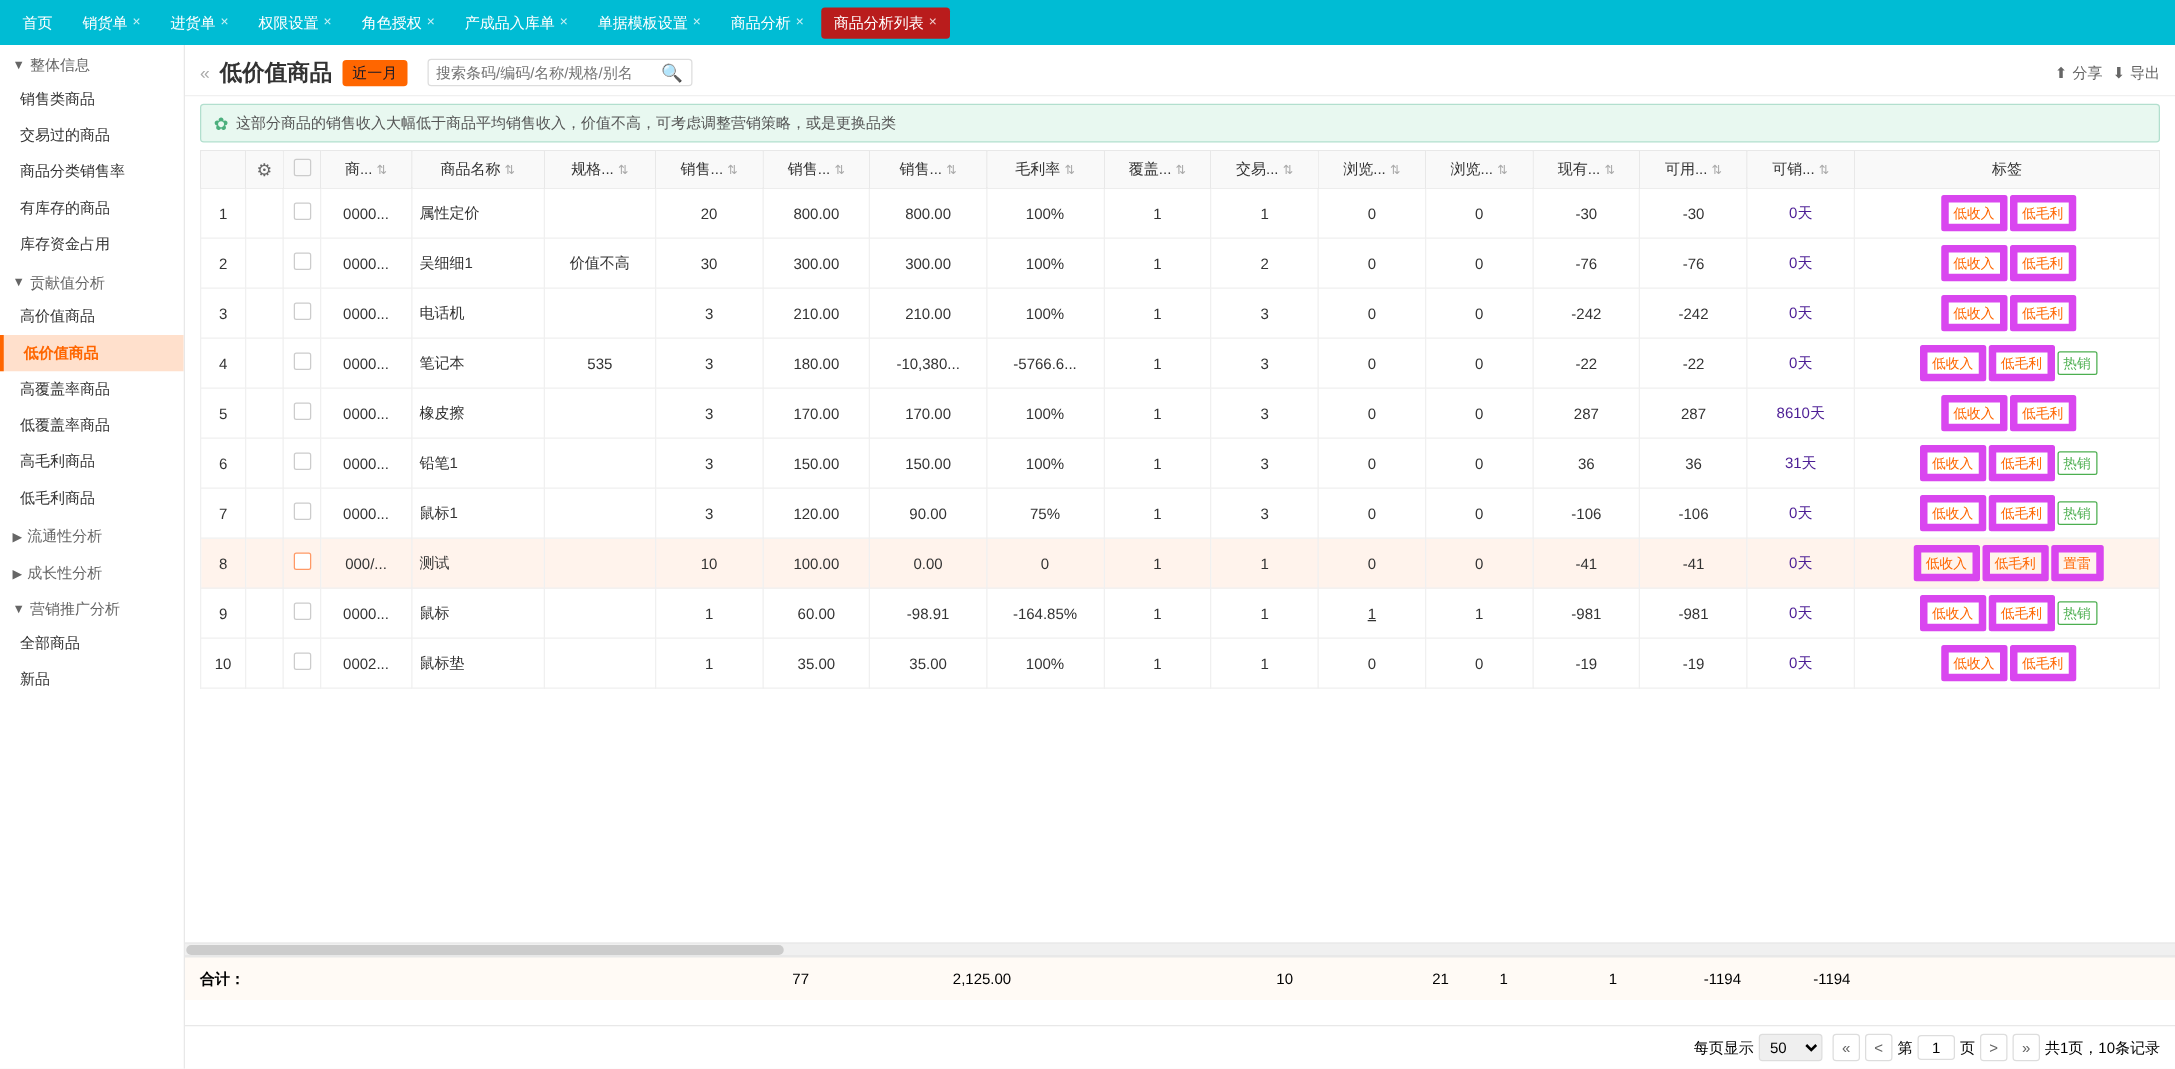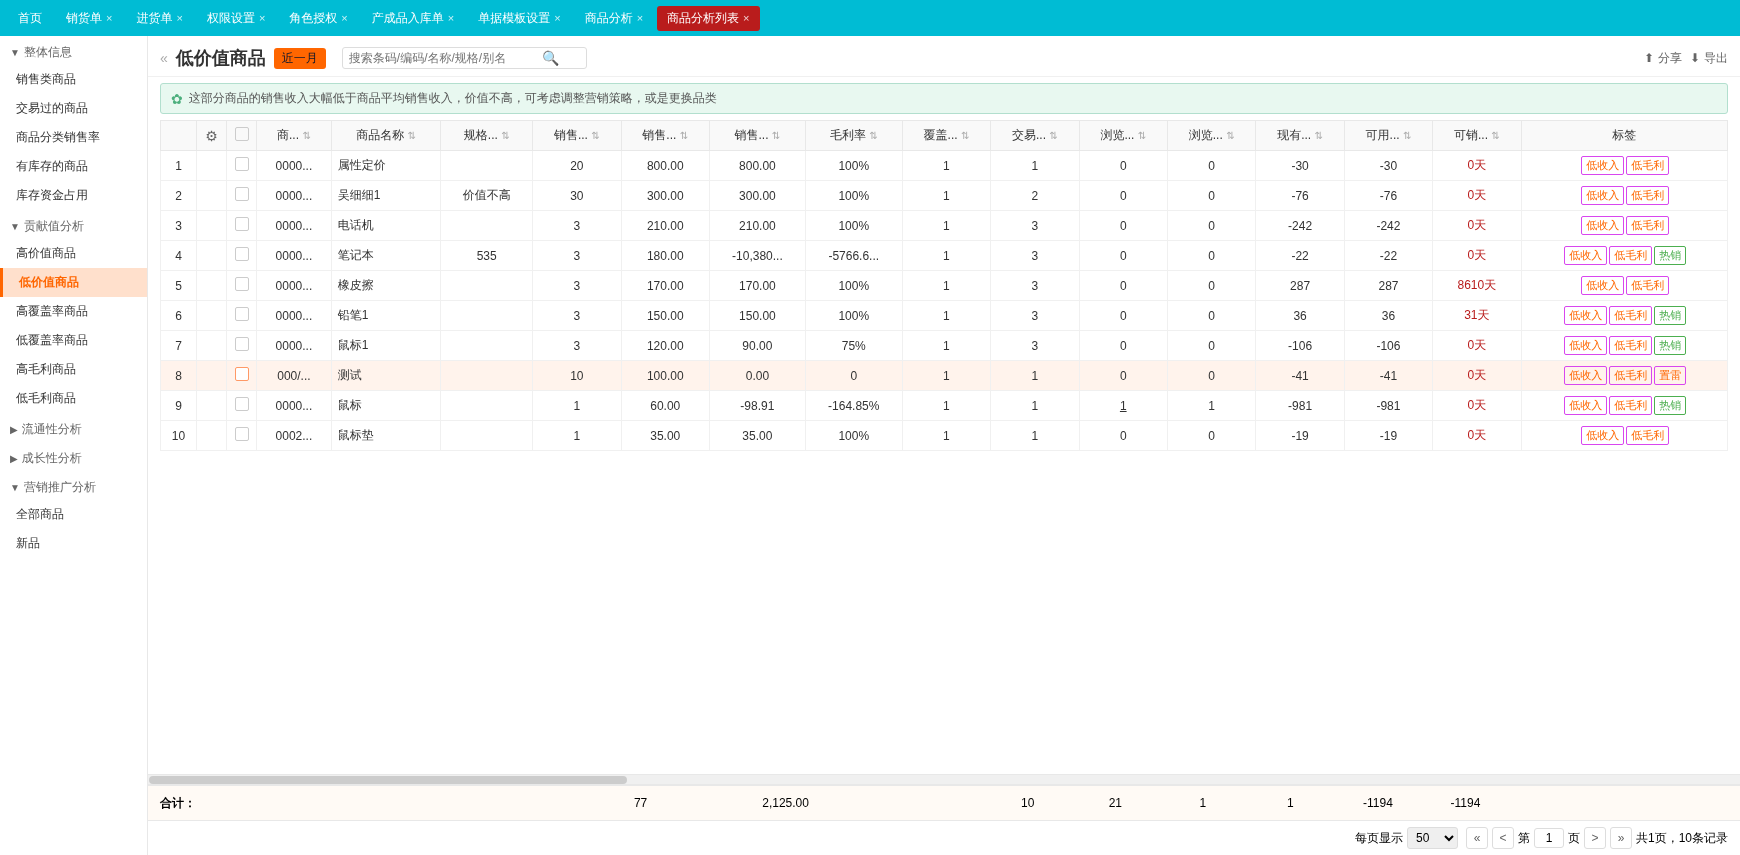--- a/index.html
+++ b/index.html
@@ -95,21 +95,21 @@
       cursor: pointer;
     }
     .search-box {
       margin-left: 8px;
       display: flex;
       align-items: center;
       border: 1px solid #ddd;
       border-radius: 3px;
       padding: 2px 6px;
       gap: 4px;
-      width: 245px;
+      width: 212px;
     }
     .search-box input {
       border: none;
       outline: none;
       font-size: 12px;
       color: #999;
       width: 190px;
       background: transparent;
     }
     .search-icon { color: #ff6600; font-size: 14px; }
@@ -176,23 +176,23 @@
     }
     tbody tr.highlighted { background: #fff3ec; }
     tbody tr td.text-left { text-align: left; }
     .tag {
       display: inline-block;
       padding: 1px 4px;
       border-radius: 2px;
       font-size: 11px;
       margin-left: 2px;
     }
-    .tag-orange { color: #ff6600; border: 1px solid #d946ef; }
+    .tag-orange { color: #ff6600; border: 6px solid #d946ef; }
     .tag-green { color: #4caf50; border: 1px solid #4caf50; }
-    .text-orange { color: #b91c1c; }
+    .text-orange { color: #4c1d95; }
     .text-underline { text-decoration: underline; cursor: pointer; }
     td.row-num { width: 36px; }
     td.checkbox-col { width: 30px; }
 
     
     .cb { width: 14px; height: 14px; border: 1px solid #ccc; border-radius: 2px; display: inline-block; cursor: pointer; }
     .cb.highlight-checked { background: #fff; border: 1px solid #ff9966; }
 
     
     .table-footer {
@@ -216,20 +216,21 @@
 
     
     .pagination-bar {
       border-top: 1px solid #e8e8e8;
       padding: 6px 12px;
       display: flex;
       align-items: center;
       justify-content: flex-end;
       gap: 8px;
       background: #fff;
+      margin-top: 20px;
     }
     .pagination-bar .per-page { display: flex; align-items: center; gap: 4px; }
     .per-page select { border: 1px solid #ddd; border-radius: 3px; padding: 2px 4px; font-size: 12px; }
     .page-nav { display: flex; align-items: center; gap: 4px; }
     .page-btn {
       width: 22px; height: 22px;
       border: 1px solid #ddd;
       border-radius: 3px;
       display: flex; align-items: center; justify-content: center;
       cursor: pointer; color: #666; font-size: 12px;
@@ -648,21 +649,21 @@
       <div class="footer-cells">
         <span style="flex:1.5"></span>
         <span style="flex:1"></span>
         <span style="flex:1"></span>
         <span style="flex:1"></span>
         <span style="flex:1;text-align:left;">77</span>
         <span style="flex:1;text-align:right;">2,125.00</span>
         <span style="flex:1"></span>
         <span style="flex:1"></span>
         <span style="flex:1;text-align:center;">10</span>
-        <span style="flex:1;text-align:center;">21</span>
+        <span style="flex:1;text-align:right;">21</span>
         <span style="flex:1;text-align:center;">1</span>
         <span style="flex:1;text-align:center;">1</span>
         <span style="flex:1;text-align:center;">-1194</span>
         <span style="flex:1;text-align:center;">-1194</span>
         <span style="flex:1"></span>
         <span style="flex:1.5"></span>
       </div>
     </div>
 
     <div class="pagination-bar">

